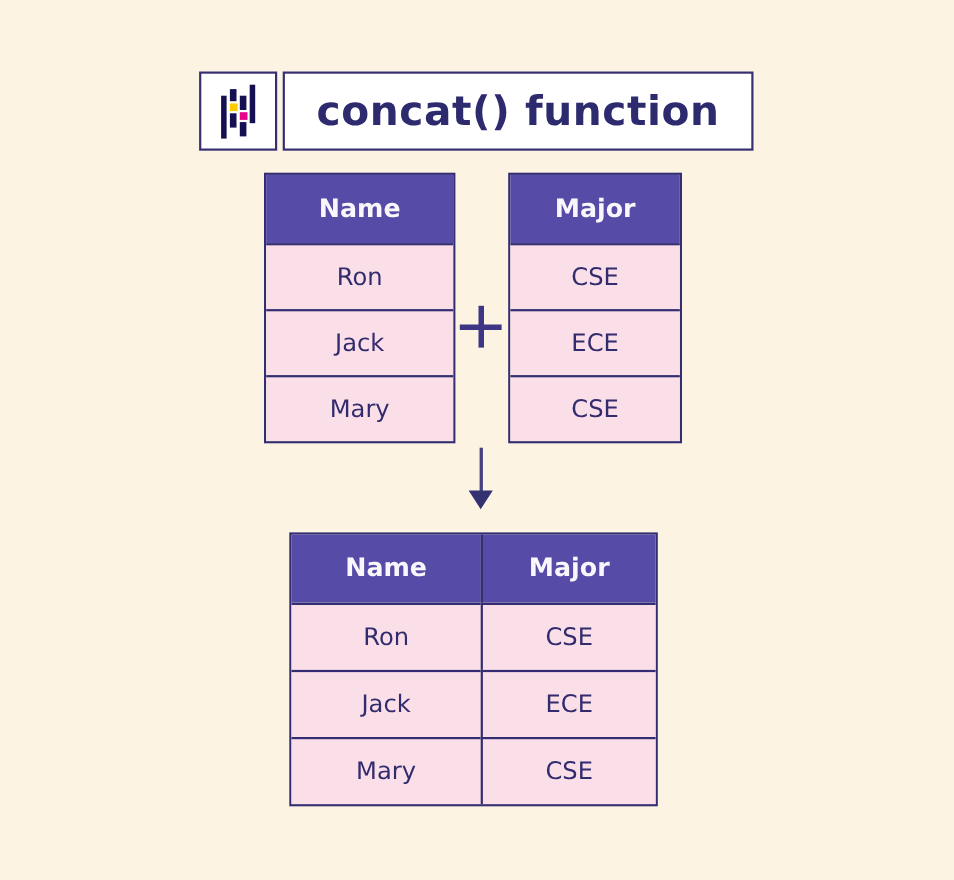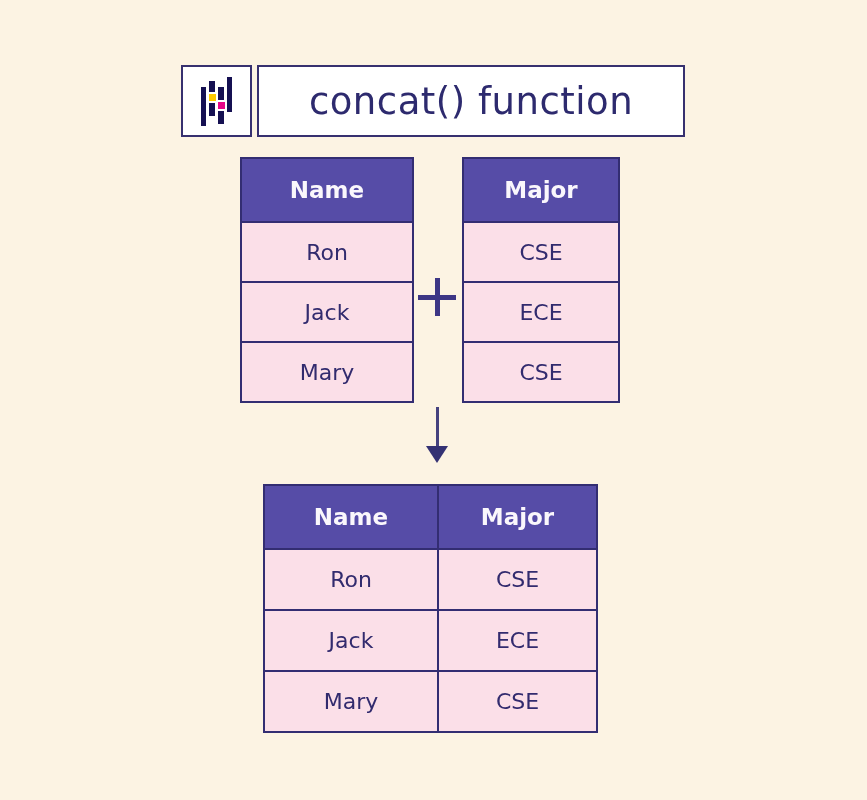--- a/index.html
+++ b/index.html
@@ -35,21 +35,21 @@
   .pm-magenta    { left: 17px; top: 26px; width: 6.5px; height: 7px;  background: #E70488; }
   .pm-col3-bot   { left: 17px; top: 35px; width: 6px;   height: 13px; }
   .pm-bar-right  { left: 26px; top: 1px;  width: 5px;   height: 35px; }
 
   .title-box {
     position: absolute;
     left: 257px; top: 65px;
     width: 424px; height: 68px;
     background: #FFFFFF;
     border: 2px solid #37306F;
-    display: flex; align-items: center; justify-content: center;
+    display: flex; align-items: center; justify-content: center; font-weight: bold;
   }
   .title-text {
     font-size: 37px;
     color: #2D2A6E;
     letter-spacing: 0.5px;
   }
 
   
   .tbl {
     position: absolute;

